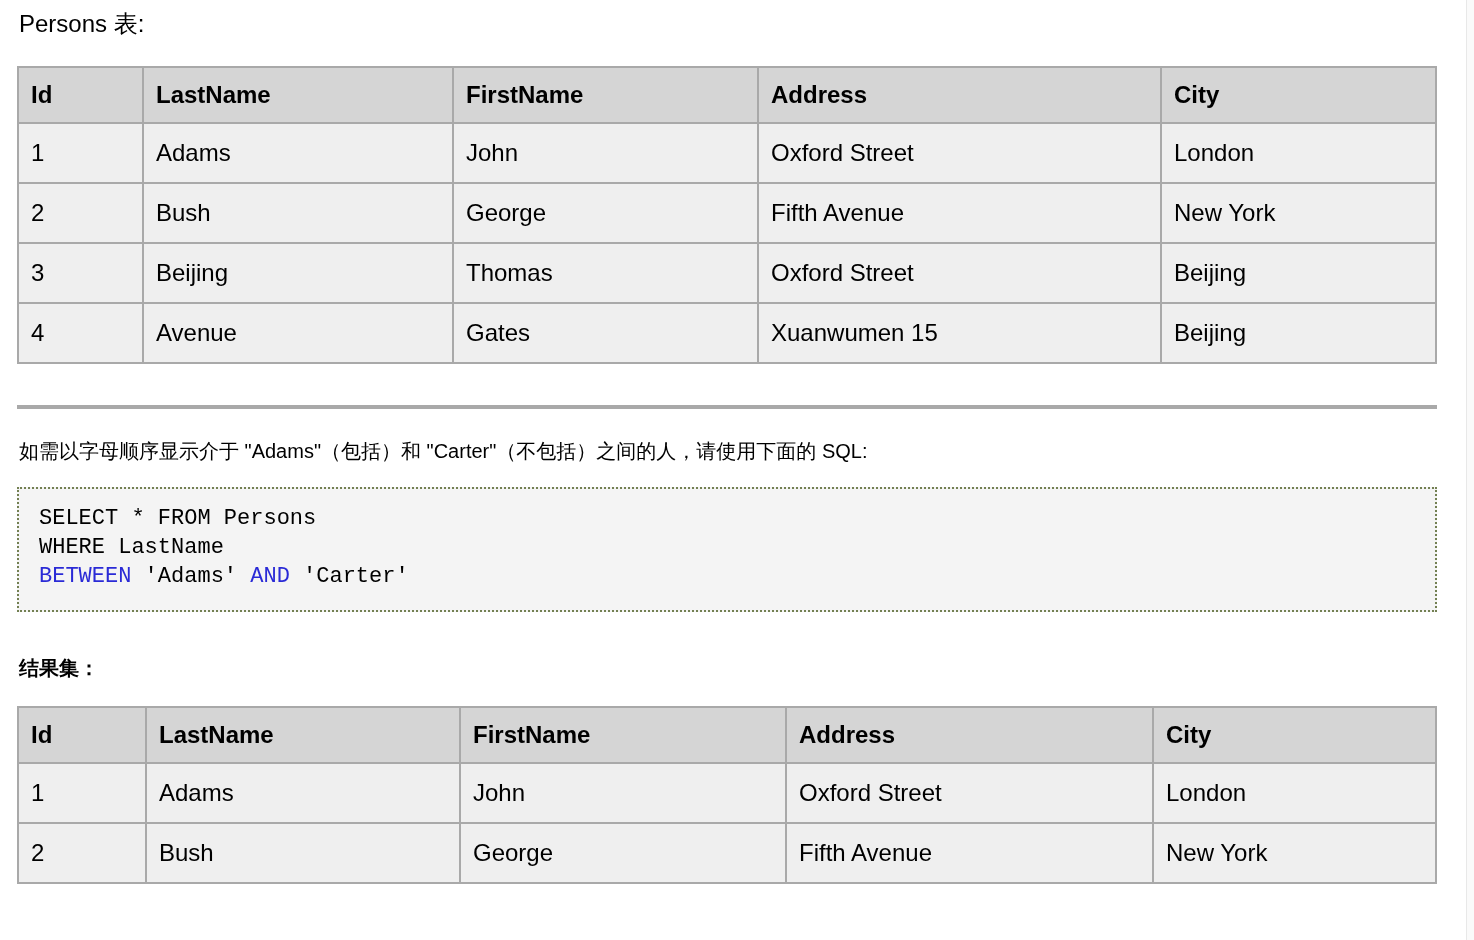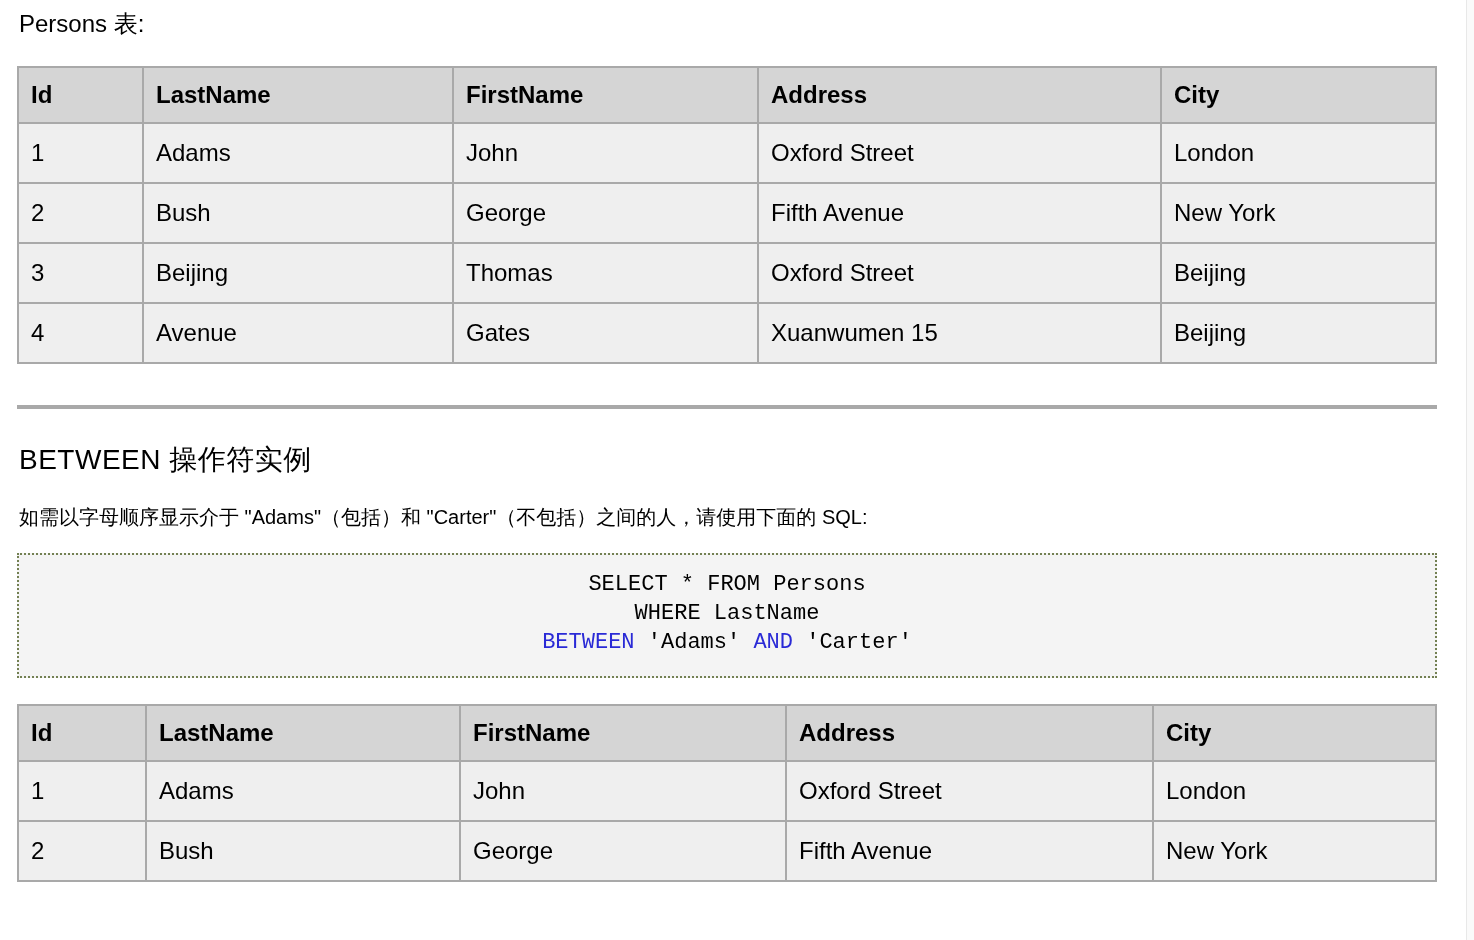--- a/index.html
+++ b/index.html
@@ -36,21 +36,21 @@
   hr.divider{border:none;height:4px;background:var(--divider);margin:41px 0 0 0;}
 
   h2.section-title{font-size:28px;line-height:30px;font-weight:400;
     letter-spacing:0.5px;margin:36px 0 0 2px;}
 
   p.intro{font-size:20px;line-height:24px;margin:30px 0 0 2px;}
 
   pre.code{background:var(--code-bg);border:2px dotted var(--code-border);
     margin:24px 0 0 0;padding:15px 20px 19px;
     font-family:"Liberation Mono","DejaVu Sans Mono",monospace;
-    font-size:22px;line-height:29px;white-space:pre;text-align:center;}
+    font-size:22px;line-height:29px;white-space:pre;}
   pre.code .kw{color:var(--kw-blue);}
 
   .scrollbar-track{position:fixed;top:0;right:0;width:8px;height:100%;
     background:#fafafa;border-left:1px solid #e8e8e8;}
 </style>
 </head>
 <body>
 
 <div class="page">
 
@@ -100,28 +100,28 @@
           <td>Avenue</td>
           <td>Gates</td>
           <td>Xuanwumen 15</td>
           <td>Beijing</td>
         </tr>
       </tbody>
   </table>
 
   <hr class="divider">
 
-  <h2 class="section-title">BETWEEN 操作符实例</h2>
 
   <p class="intro">如需以字母顺序显示介于 "Adams"（包括）和 "Carter"（不包括）之间的人，请使用下面的 SQL:</p>
 
   <pre class="code"><span>SELECT * FROM Persons</span>
 <span>WHERE LastName</span>
 <span class="kw">BETWEEN</span><span> 'Adams' </span><span class="kw">AND</span><span> 'Carter'</span></pre>
 
+  <p class="bold-label">结果集：</p>
 
   <table class="data-table t2">
     <colgroup>
       <col class="c1">
         <col class="c2">
         <col class="c3">
         <col class="c4">
         <col class="c5">
     </colgroup>
     <thead>

